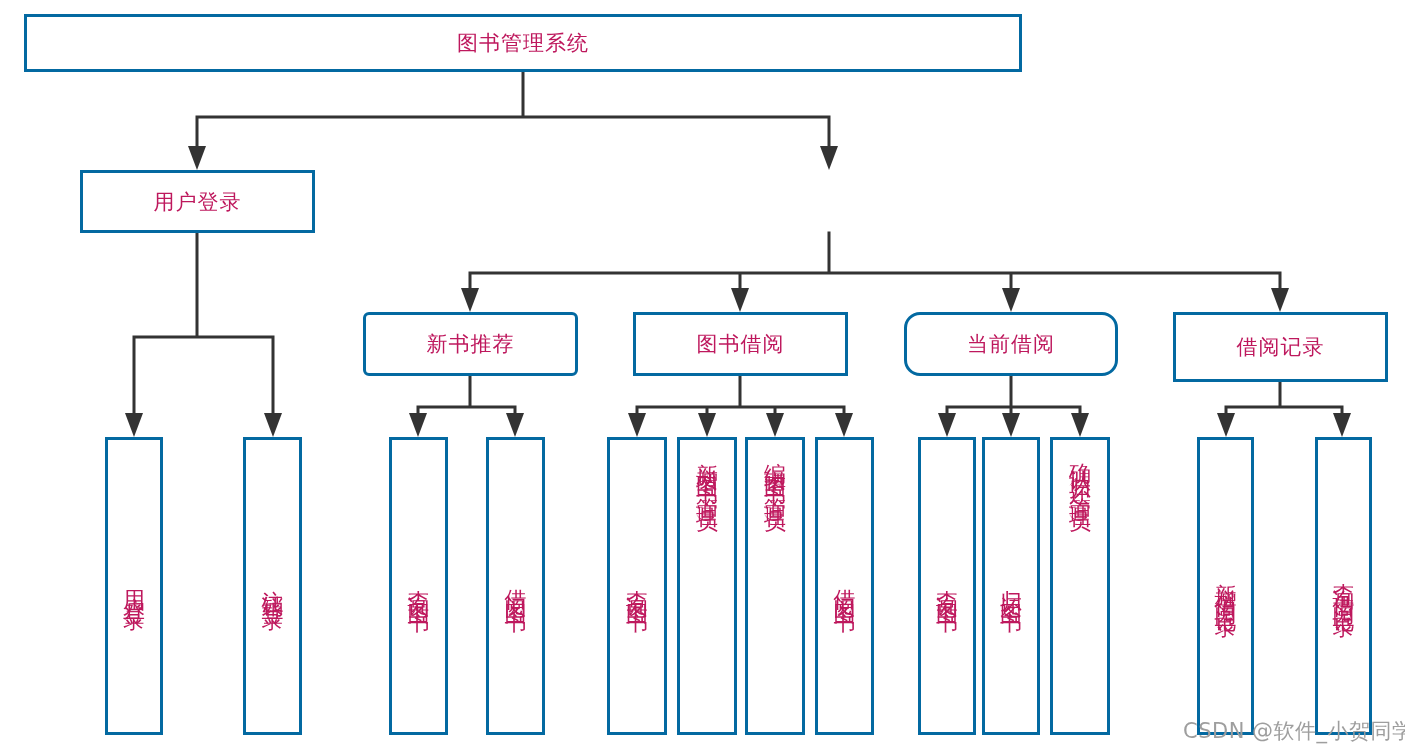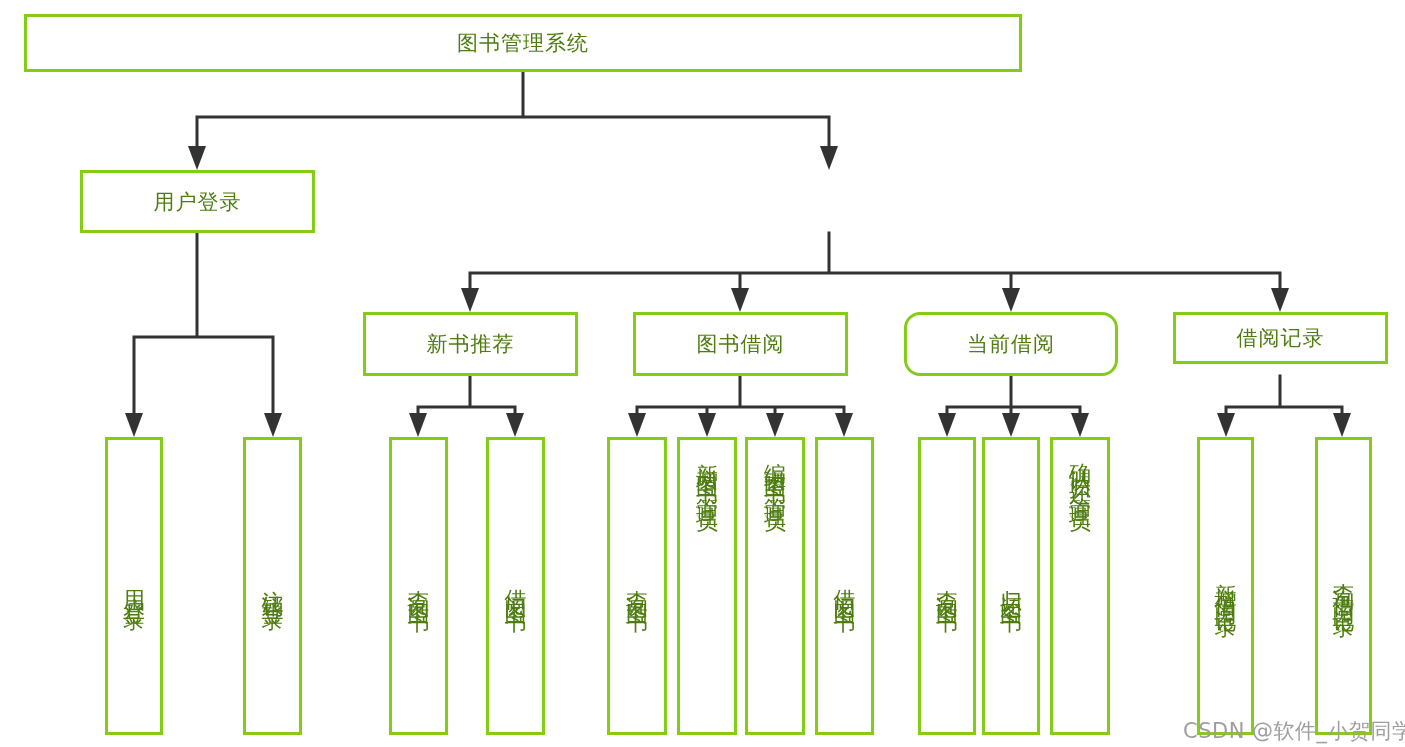--- a/index.html
+++ b/index.html
@@ -19,23 +19,23 @@
     position: absolute;
     left: 0;
     top: 0;
     width: 1405px;
     height: 747px;
     pointer-events: none;
   }
   .node {
     position: absolute;
     box-sizing: border-box;
-    border: 3px solid #84cc16;
+    border: 3px solid #0369a1;
     background: #ffffff;
-    color: #4d7c0f;
+    color: #be185d;
     display: flex;
     align-items: center;
     justify-content: center;
   }
   .hbox {
     font-size: 21px;
     letter-spacing: 1px;
     white-space: nowrap;
   }
   .vbox {
@@ -109,30 +109,30 @@
   </svg>
 
   <div class="node hbox" style="left:24px; top:14px; width:998px; height:58px;">
     <span>图书管理系统</span>
   </div>
 
   <div class="node hbox" style="left:80px; top:170px; width:235px; height:63px;">
     <span>用户登录</span>
   </div>
 
-  <div class="node hbox" style="left:363px; top:312px; width:215px; height:64px;">
+  <div class="node hbox" style="left:363px; top:312px; width:215px; height:64px;border-radius:6px;">
     <span>新书推荐</span>
   </div>
   <div class="node hbox" style="left:633px; top:312px; width:215px; height:64px;">
     <span>图书借阅</span>
   </div>
   <div class="node hbox" style="left:904px; top:312px; width:214px; height:64px;border-radius:16px;">
     <span>当前借阅</span>
   </div>
-  <div class="node hbox" style="left:1173px; top:312px; width:215px; height:52px;">
+  <div class="node hbox" style="left:1173px; top:312px; width:215px; height:70px;">
     <span>借阅记录</span>
   </div>
 
   <div class="node vbox" style="left:105px; top:437px; width:58px; height:298px;">
     <span class="vtext">用户登录</span>
   </div>
   <div class="node vbox" style="left:243px; top:437px; width:59px; height:298px;">
     <span class="vtext">注销登录</span>
   </div>
 

